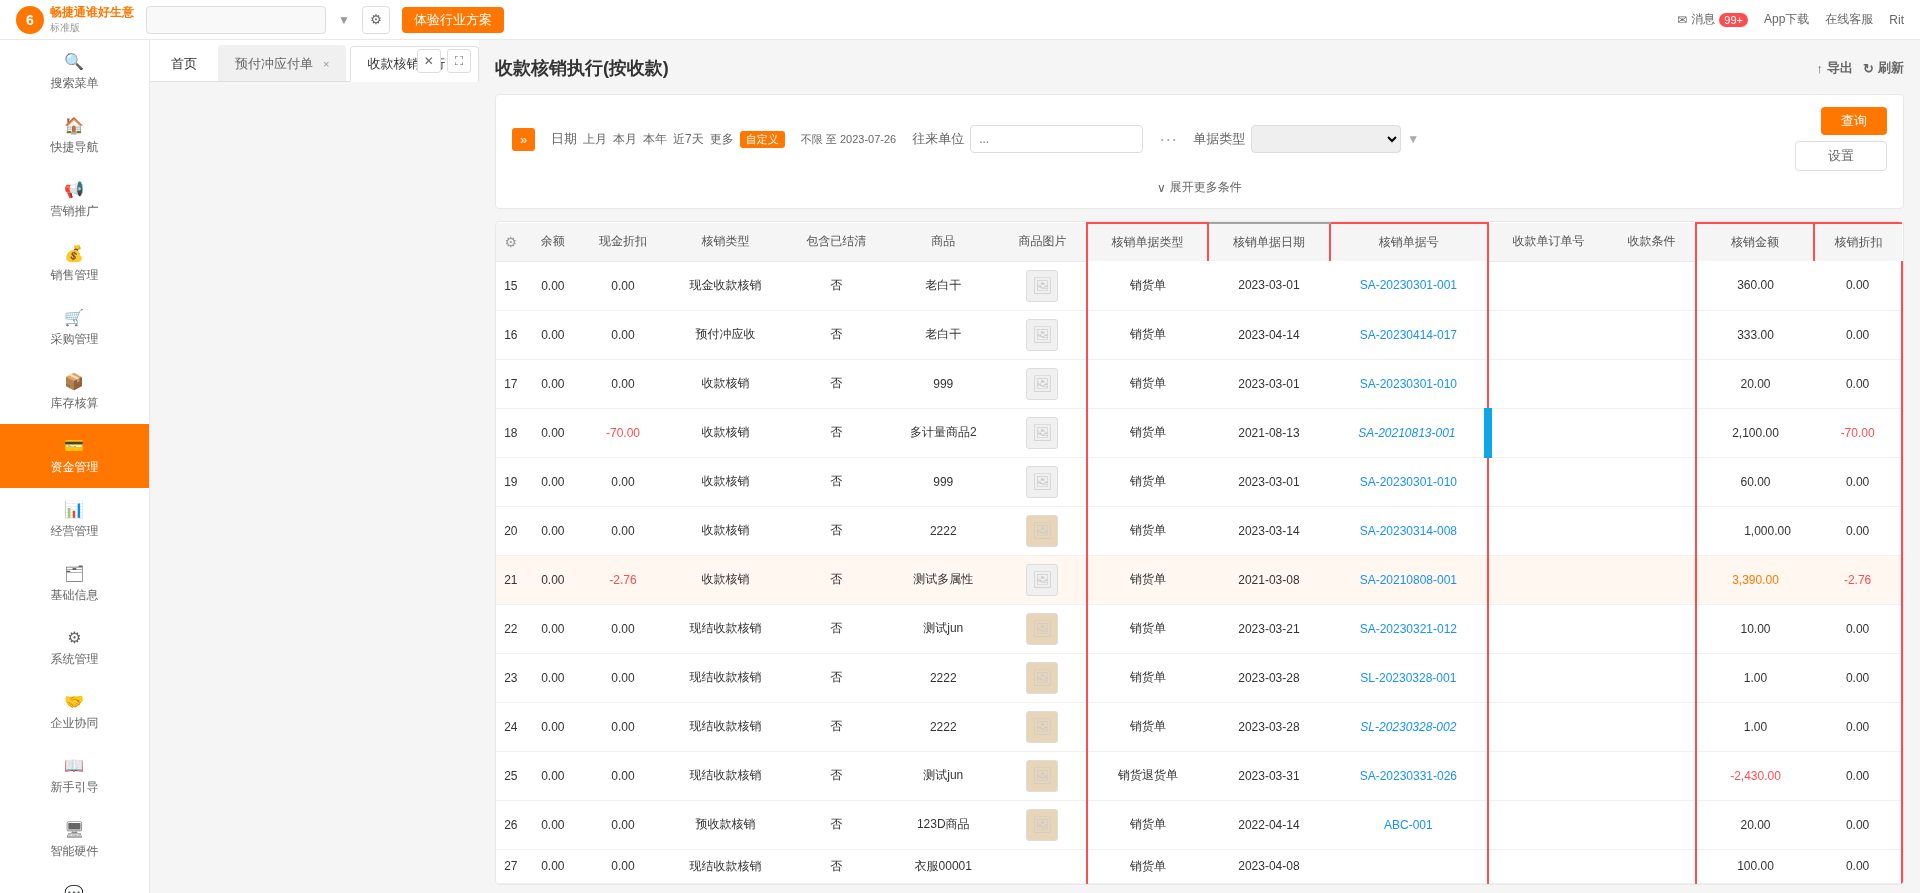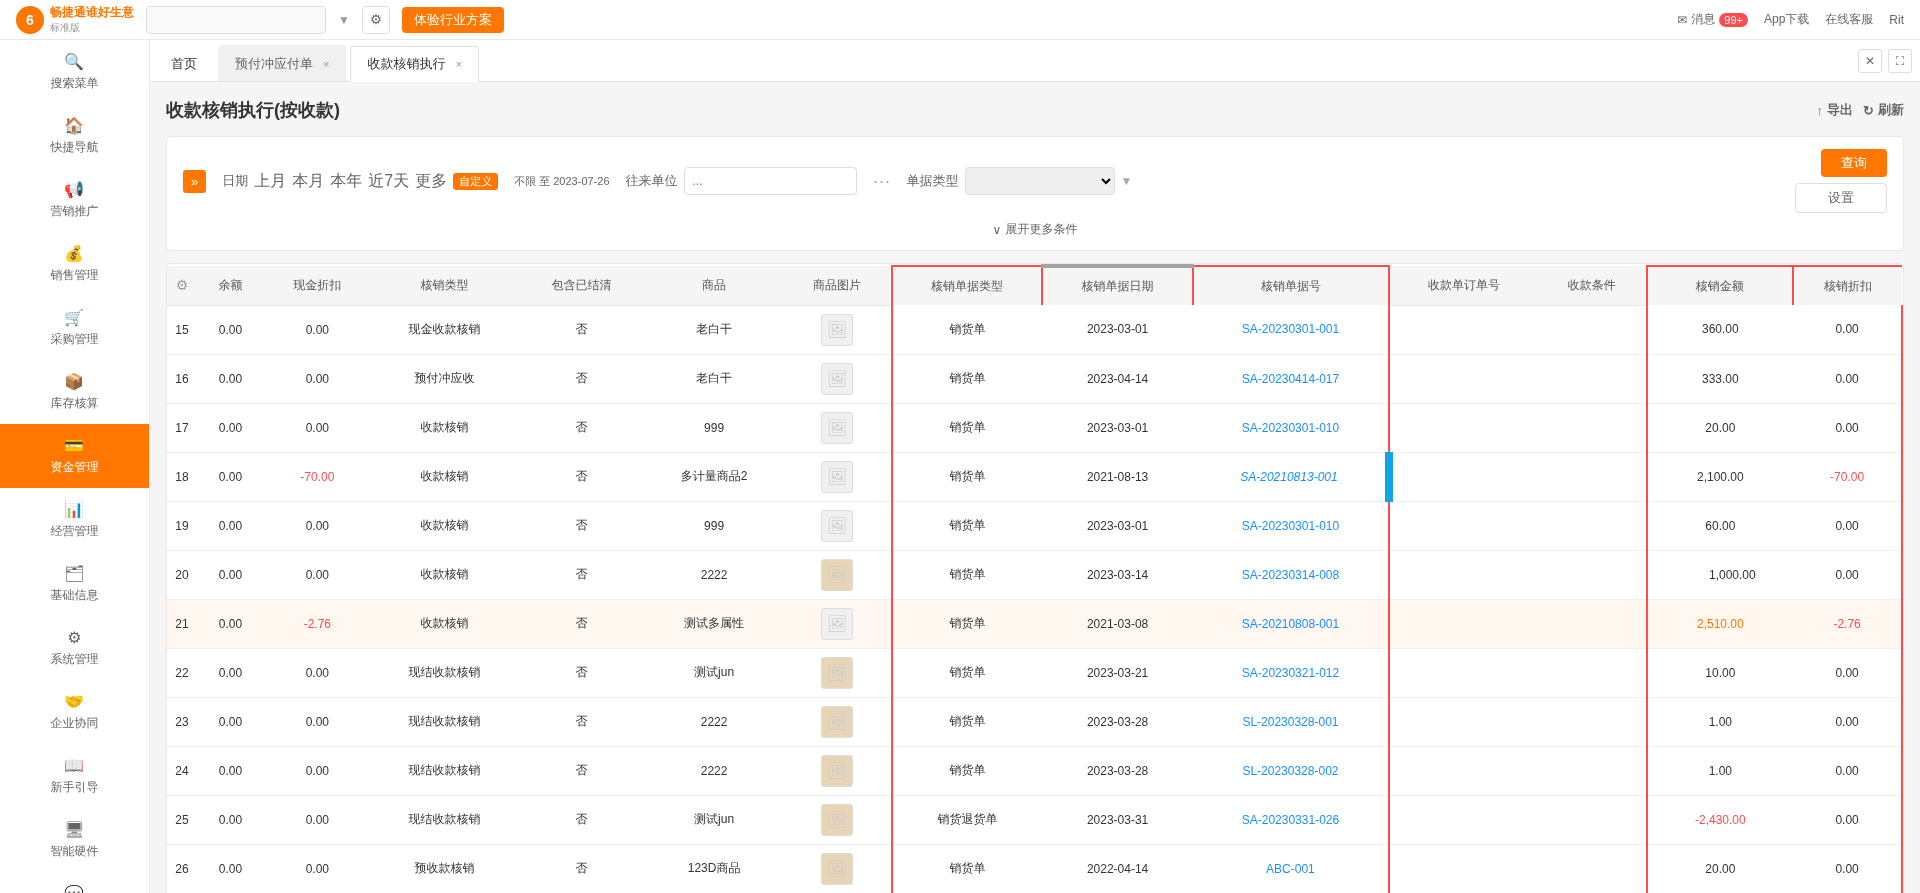--- a/index.html
+++ b/index.html
@@ -19,21 +19,21 @@
     
     .main-layout { display: flex; height: calc(100vh - 40px); }
     
     
     .sidebar { width: 150px; background: #fff; border-right: 1px solid #e8e8e8; flex-shrink: 0; }
     .sidebar-item { display: flex; flex-direction: column; align-items: center; padding: 12px 8px; cursor: pointer; color: #666; font-size: 12px; gap: 4px; border-bottom: none; }
     .sidebar-item.active { background: #ff7700; color: white; }
     .sidebar-icon { font-size: 16px; }
     
     
-    .content-area { flex: 1; display: flex; flex-direction: column; overflow: hidden; }
+    .content-area { flex: 1; display: flex; flex-direction: row; overflow: hidden; }
     
     
     .tab-bar { height: 42px; background: #fff; display: flex; align-items: flex-end; padding: 0 0 0 0; border-bottom: 1px solid #e0e0e0; position: relative; }
     .tab { height: 36px; padding: 0 16px; display: flex; align-items: center; gap: 6px; cursor: pointer; font-size: 13px; color: #666; border: 1px solid transparent; border-bottom: none; border-radius: 4px 4px 0 0; margin-left: 4px; background: #f0f0f0; }
     .tab.home { background: transparent; border-color: transparent; color: #333; font-weight: 500; }
     .tab.active { background: #fff; border-color: #e0e0e0; color: #333; font-weight: 500; border-bottom: 1px solid #fff; margin-bottom: -1px; }
     .tab-close { font-size: 11px; color: #999; cursor: pointer; margin-left: 4px; }
     .tab-bar-actions { position: absolute; right: 8px; top: 50%; transform: translateY(-50%); display: flex; gap: 6px; }
     .tab-action-btn { width: 24px; height: 24px; border: 1px solid #ddd; border-radius: 3px; background: #fff; cursor: pointer; display: flex; align-items: center; justify-content: center; color: #666; font-size: 12px; }
     
@@ -42,21 +42,21 @@
     .page-title { font-size: 18px; font-weight: 600; color: #333; margin-bottom: 14px; display: flex; justify-content: space-between; align-items: center; }
     .page-actions { display: flex; gap: 10px; }
     .action-btn { display: flex; align-items: center; gap: 4px; color: #666; font-size: 13px; cursor: pointer; }
     
     
     .filter-bar { background: #fff; border: 1px solid #e8e8e8; border-radius: 4px; padding: 12px 16px; margin-bottom: 12px; }
     .filter-row { display: flex; align-items: center; gap: 16px; flex-wrap: wrap; }
     .filter-item { display: flex; align-items: center; gap: 6px; font-size: 13px; }
     .filter-label { color: #666; white-space: nowrap; }
     .date-links { display: flex; gap: 6px; align-items: center; }
-    .date-link { color: #666; cursor: pointer; font-size: 16px; }
+    .date-link { color: #666; cursor: pointer; font-size: 12px; }
     .date-link.custom { background: #ff7700; color: white; padding: 1px 6px; border-radius: 3px; font-size: 11px; }
     .filter-input { height: 28px; border: 1px solid #ddd; border-radius: 4px; padding: 0 8px; font-size: 12px; min-width: 150px; }
     .filter-select { height: 28px; border: 1px solid #ddd; border-radius: 4px; padding: 0 8px; font-size: 12px; min-width: 150px; }
     .expand-btn { display: flex; align-items: center; gap: 4px; color: #666; cursor: pointer; font-size: 12px; margin: 8px auto 0; justify-content: center; }
     .query-btn { background: #ff7700; color: white; border: none; padding: 5px 20px; border-radius: 4px; cursor: pointer; font-size: 13px; }
     .settings-btn { background: #fff; color: #666; border: 1px solid #ddd; padding: 5px 32px; border-radius: 4px; cursor: pointer; font-size: 13px; }
     .filter-right { display: flex; flex-direction: column; gap: 6px; align-items: flex-end; margin-left: auto; }
     
     
     .table-container { background: #fff; border: 1px solid #e8e8e8; border-radius: 4px; overflow: auto; }
@@ -253,21 +253,21 @@
           <thead>
             <tr>
               <th class="settings-col"><span class="gear-col">⚙</span></th>
               <th>余额</th>
               <th>现金折扣</th>
               <th>核销类型</th>
               <th>包含已结清</th>
               <th>商品</th>
               <th>商品图片</th>
               <th style="border:2px solid #ff4d4f;border-bottom:none;">核销单据类型</th>
-              <th style="border-top:4px solid #a3a3a3;border-bottom:none;">核销单据日期</th>
+              <th style="border-top:2px solid #a3a3a3;border-bottom:none;">核销单据日期</th>
               <th style="border:2px solid #ff4d4f;border-bottom:none;">核销单据号</th>
               <th>收款单订单号</th>
               <th>收款条件</th>
               <th style="border:2px solid #ff4d4f;border-bottom:none;">核销金额</th>
               <th style="border-top:2px solid #ff4d4f;border-bottom:none;">核销折扣</th>
             </tr>
           </thead>
           <tbody id="table-body">
           <tr>
     <td>15</td>
@@ -371,21 +371,21 @@
     <td style="color:#ff4d4f;">-2.76</td>
     <td>收款核销</td>
     <td>否</td>
     <td>测试多属性</td>
     <td><div class="img-thumb">🖼</div></td>
     <td style="border-left:2px solid #ff4d4f;">销货单</td>
     <td style="">2021-03-08</td>
     <td style="border-right:2px solid #ff4d4f;"><a class="td-link">SA-20210808-001</a></td>
     <td></td>
     <td></td>
-    <td style="color:#ff7700;font-weight:500;border-left:2px solid #ff4d4f;">2,510.00</td>
+    <td style="color:#ff7700;font-weight:500;border-left:2px solid #ff4d4f;">3,390.00</td>
     <td style="color:#ff4d4f;border-right:2px solid #ff4d4f;">-2.76</td>
   </tr>
               <tr>
     <td>22</td>
     <td>0.00</td>
     <td style="">0.00</td>
     <td>现结收款核销</td>
     <td>否</td>
     <td>测试jun</td>
     <td><div class="img-thumb has-img">🖼</div></td>
@@ -416,21 +416,21 @@
               <tr>
     <td>24</td>
     <td>0.00</td>
     <td style="">0.00</td>
     <td>现结收款核销</td>
     <td>否</td>
     <td>2222</td>
     <td><div class="img-thumb has-img">🖼</div></td>
     <td style="border-left:2px solid #ff4d4f;">销货单</td>
     <td style="">2023-03-28</td>
-    <td style="border-right:2px solid #ff4d4f;"><a class="td-link">SL-20230328-002</a></td>
+    <td style="border-right:2px solid #ff4d4f;font-style:italic;"><a class="td-link">SL-20230328-002</a></td>
     <td></td>
     <td></td>
     <td style="border-left:2px solid #ff4d4f;">1.00</td>
     <td style="border-right:2px solid #ff4d4f;">0.00</td>
   </tr>
               <tr>
     <td>25</td>
     <td>0.00</td>
     <td style="">0.00</td>
     <td>现结收款核销</td>

